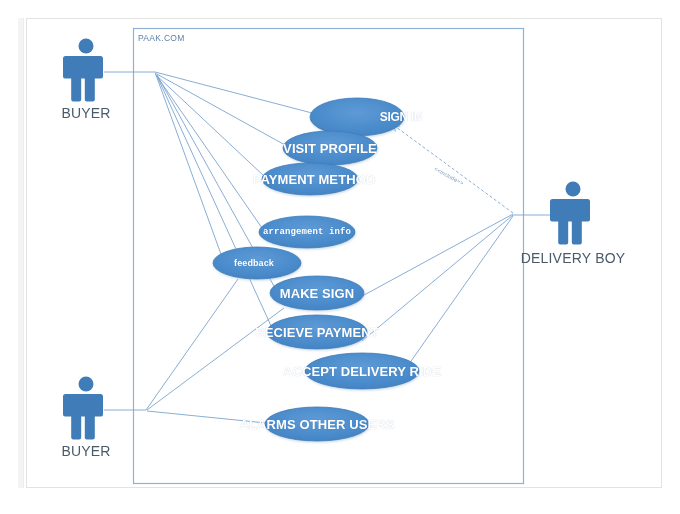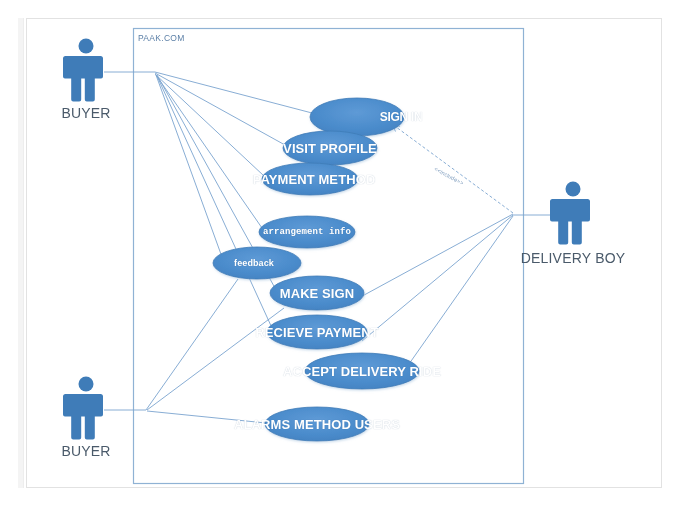--- a/index.html
+++ b/index.html
@@ -180,17 +180,17 @@
   <div class="actor-label" style="left:573px; top:250px;">DELIVERY BOY</div>
 
   <div class="uc-label signin" style="left:357px; top:117px;">SIGN IN</div>
   <div class="uc-label caps" style="left:330px; top:148px;">VISIT PROFILE</div>
   <div class="uc-label caps" style="left:310px; top:179px;padding-left:8px;">PAYMENT METHOD</div>
   <div class="uc-label lower" style="left:307px; top:232px;font-family:Liberation Mono, monospace;">arrangement info</div>
   <div class="uc-label lower" style="left:254px; top:263px;">feedback</div>
   <div class="uc-label caps" style="left:317px; top:293px;">MAKE SIGN</div>
   <div class="uc-label caps" style="left:317px; top:332px;">RECIEVE PAYMENT</div>
   <div class="uc-label caps" style="left:362px; top:371px;">ACCEPT DELIVERY RIDE</div>
-  <div class="uc-label caps" style="left:317px; top:424px;">ALARMS METHOD USERS</div>
+  <div class="uc-label caps" style="left:317px; top:424px;">ALARMS OTHER USERS</div>
 
   <div class="stereotype" style="left:449px; top:176px;">&lt;&lt;include&gt;&gt;</div>
 
 </div>
 
 </body></html>

